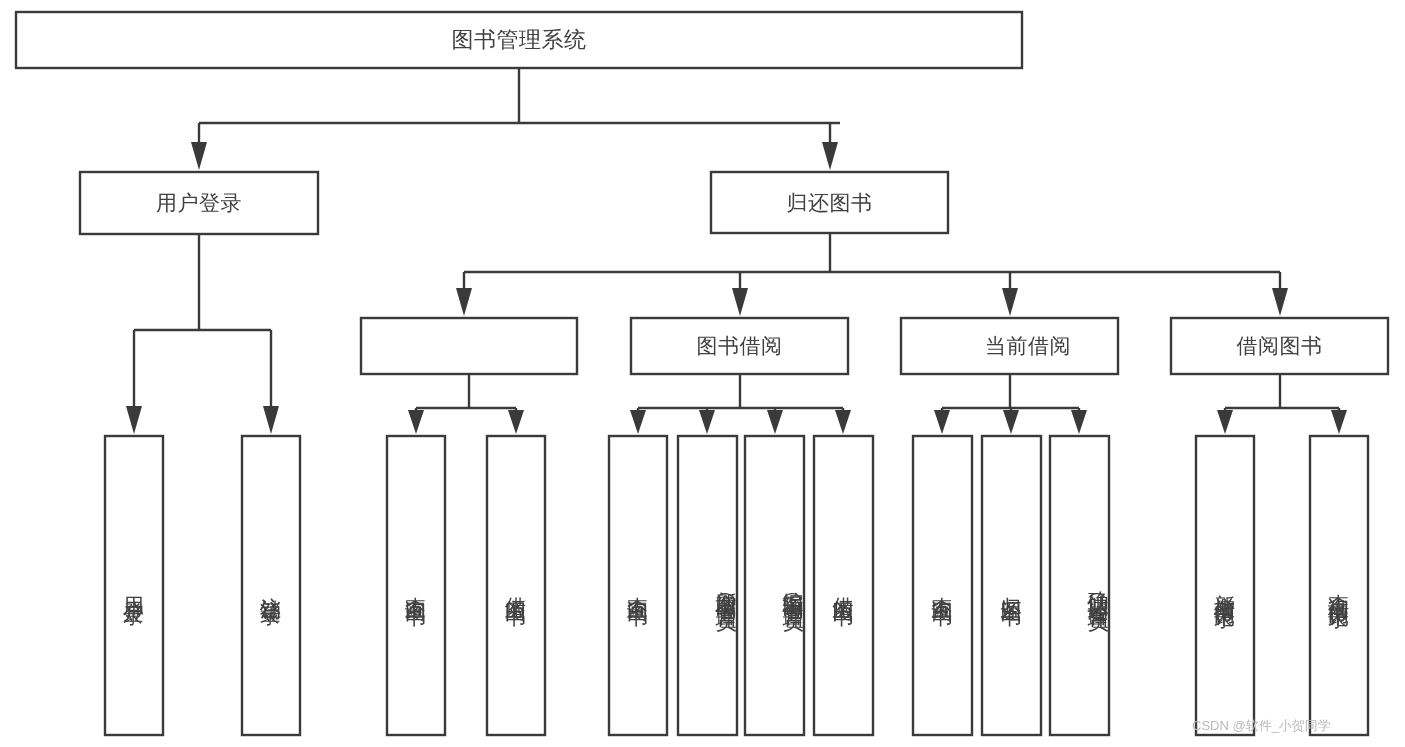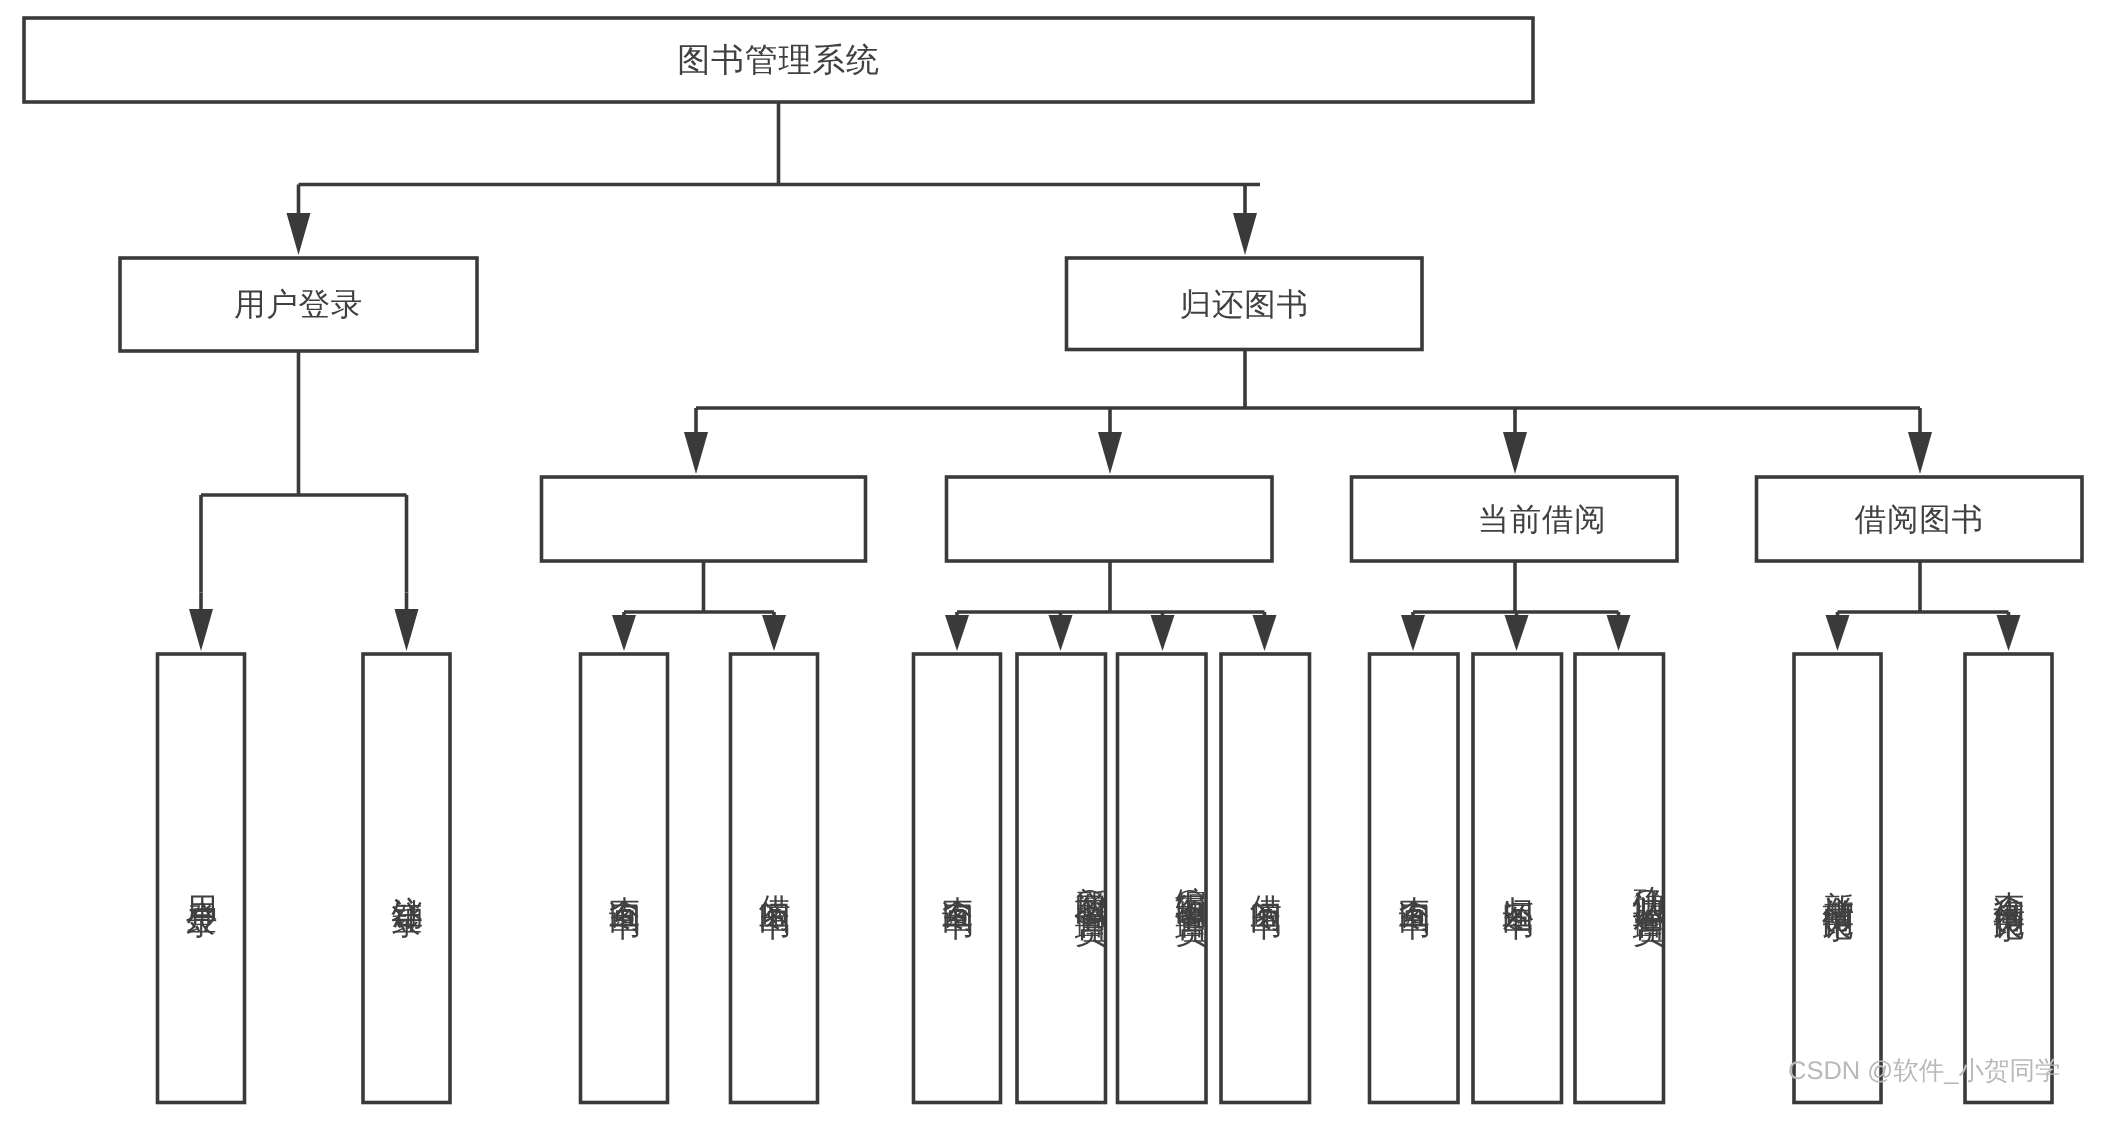--- a/index.html
+++ b/index.html
@@ -70,22 +70,22 @@
     align-items: flex-start;
     padding-top: 4px;
   }
   .label-v.v-center {
     align-items: center;
     padding-top: 0;
   }
   .watermark {
     position: absolute;
     left: 1192px;
-    top: 702px;
-    font-size: 17px;
+    top: 717px;
+    font-size: 13px;
     color: #b9b9b9;
     font-family: "Liberation Sans", "DejaVu Sans", sans-serif;
     white-space: nowrap;
     pointer-events: none;
   }
 </style>
 </head>
 <body>
 
 <div id="diagram-root">
@@ -190,20 +190,21 @@
     <rect class="node-box" x="1050" y="436" width="59" height="299"></rect>
     <rect class="node-box" x="1196" y="436" width="58" height="299"></rect>
     <rect class="node-box" x="1310" y="436" width="58" height="299"></rect>
   </svg>
 
   <div class="node-label label-title" style="left:16px; top:12px; width:1006px; height:56px;">图书管理系统</div>
 
   <div class="node-label label-h" style="left:80px; top:172px; width:238px; height:62px;">用户登录</div>
   <div class="node-label label-h" style="left:711px; top:172px; width:237px; height:61px;">归还图书</div>
 
+  <div class="node-label label-h" style="left:631px; top:318px; width:217px; height:56px;">图书借阅</div>
   <div class="node-label label-h" style="left:901px; top:318px; width:217px; height:56px;padding-left:37px;">当前借阅</div>
   <div class="node-label label-h" style="left:1171px; top:318px; width:217px; height:56px;">借阅图书</div>
 
   <div class="node-label label-v v-center" style="left:105px; top:436px; width:58px; height:299px;">用户登录</div>
   <div class="node-label label-v v-center" style="left:242px; top:436px; width:58px; height:299px;">注销登录</div>
   <div class="node-label label-v v-center" style="left:387px; top:436px; width:58px; height:299px;">查询图书</div>
   <div class="node-label label-v v-center" style="left:487px; top:436px; width:58px; height:299px;">借阅图书</div>
   <div class="node-label label-v v-center" style="left:609px; top:436px; width:58px; height:299px;">查询图书</div>
   <div class="node-label label-v" style="left:678px; top:436px; width:59px; height:299px;">新增图书（管理员）</div>
   <div class="node-label label-v" style="left:745px; top:436px; width:59px; height:299px;">编辑图书（管理员）</div>

